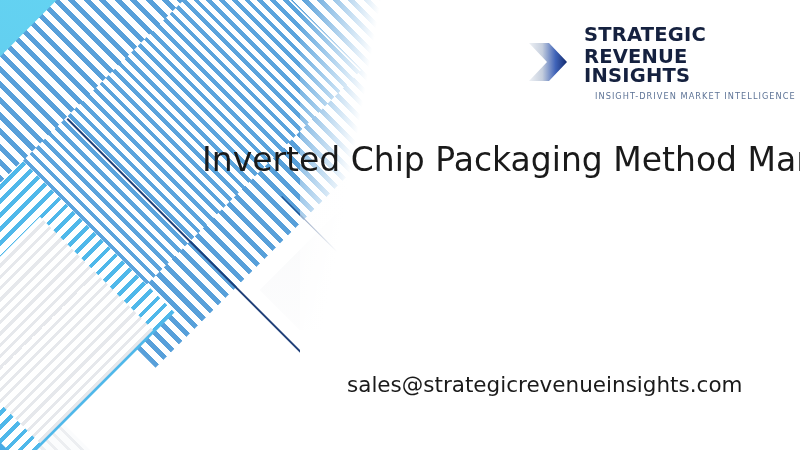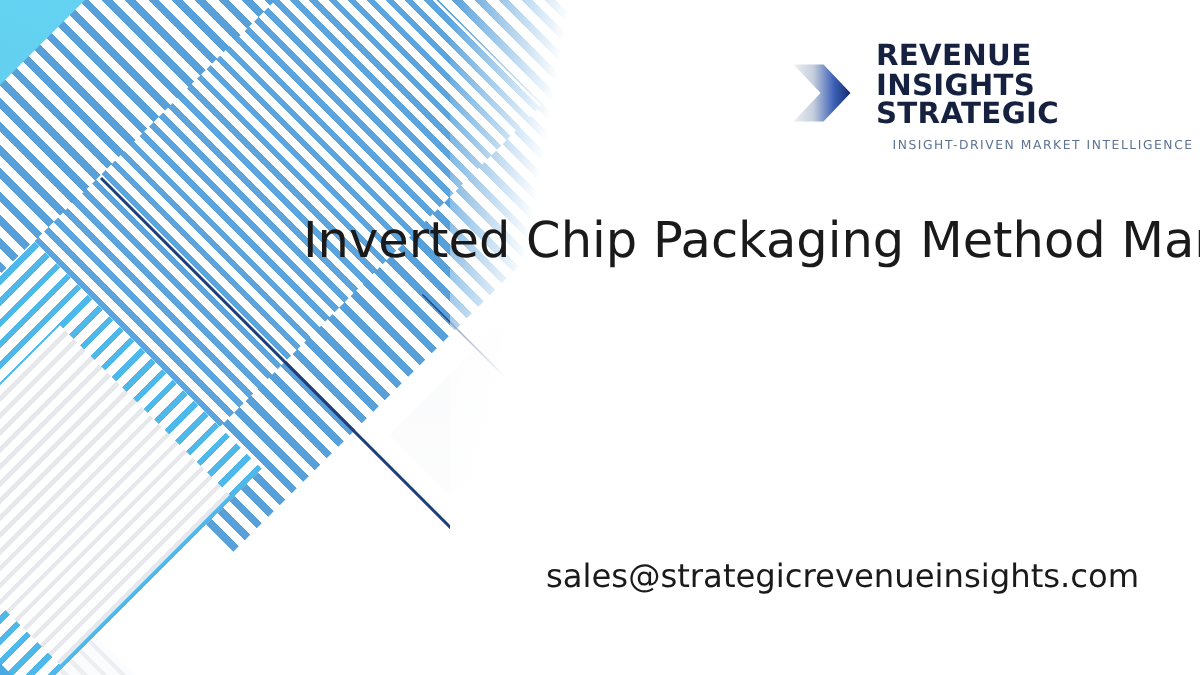--- a/index.html
+++ b/index.html
@@ -222,21 +222,21 @@
     font-size: 33px;
     line-height: 1.18;
     color: #1a1a1a;
     font-family: "DejaVu Sans", sans-serif;
     white-space: nowrap;
   }
 
   
   .email {
     position: absolute;
-    left: 364px;
+    left: 347px;
     top: 372px;
     font-size: 21.5px;
     color: #1a1a1a;
     font-family: "DejaVu Sans", sans-serif;
     white-space: nowrap;
   }
 </style>
 </head>
 <body>
 
@@ -271,22 +271,22 @@
             <stop offset="0%" stop-color="#eef1f5"></stop>
             <stop offset="35%" stop-color="#c5cedd"></stop>
             <stop offset="70%" stop-color="#3f63b8"></stop>
             <stop offset="100%" stop-color="#122a6e"></stop>
           </linearGradient>
         </defs>
         <path d="M2 3 L20 22 L2 41 L22 41 L40 22 L22 3 Z" fill="url(#chevGrad)"></path>
       </svg>
     </span>
     <span class="logo-text">
+      <span class="logo-line">STRATEGIC</span>
       <span class="logo-line logo-line-2">REVENUE INSIGHTS</span>
-      <span class="logo-line">STRATEGIC</span>
       <span class="logo-tagline">INSIGHT-DRIVEN MARKET INTELLIGENCE</span>
     </span>
   </div>
 
   <div class="title">Inverted Chip Packaging Method Market Report 2024</div>
 
   <div class="email">sales@strategicrevenueinsights.com</div>
 
 </div>
 

